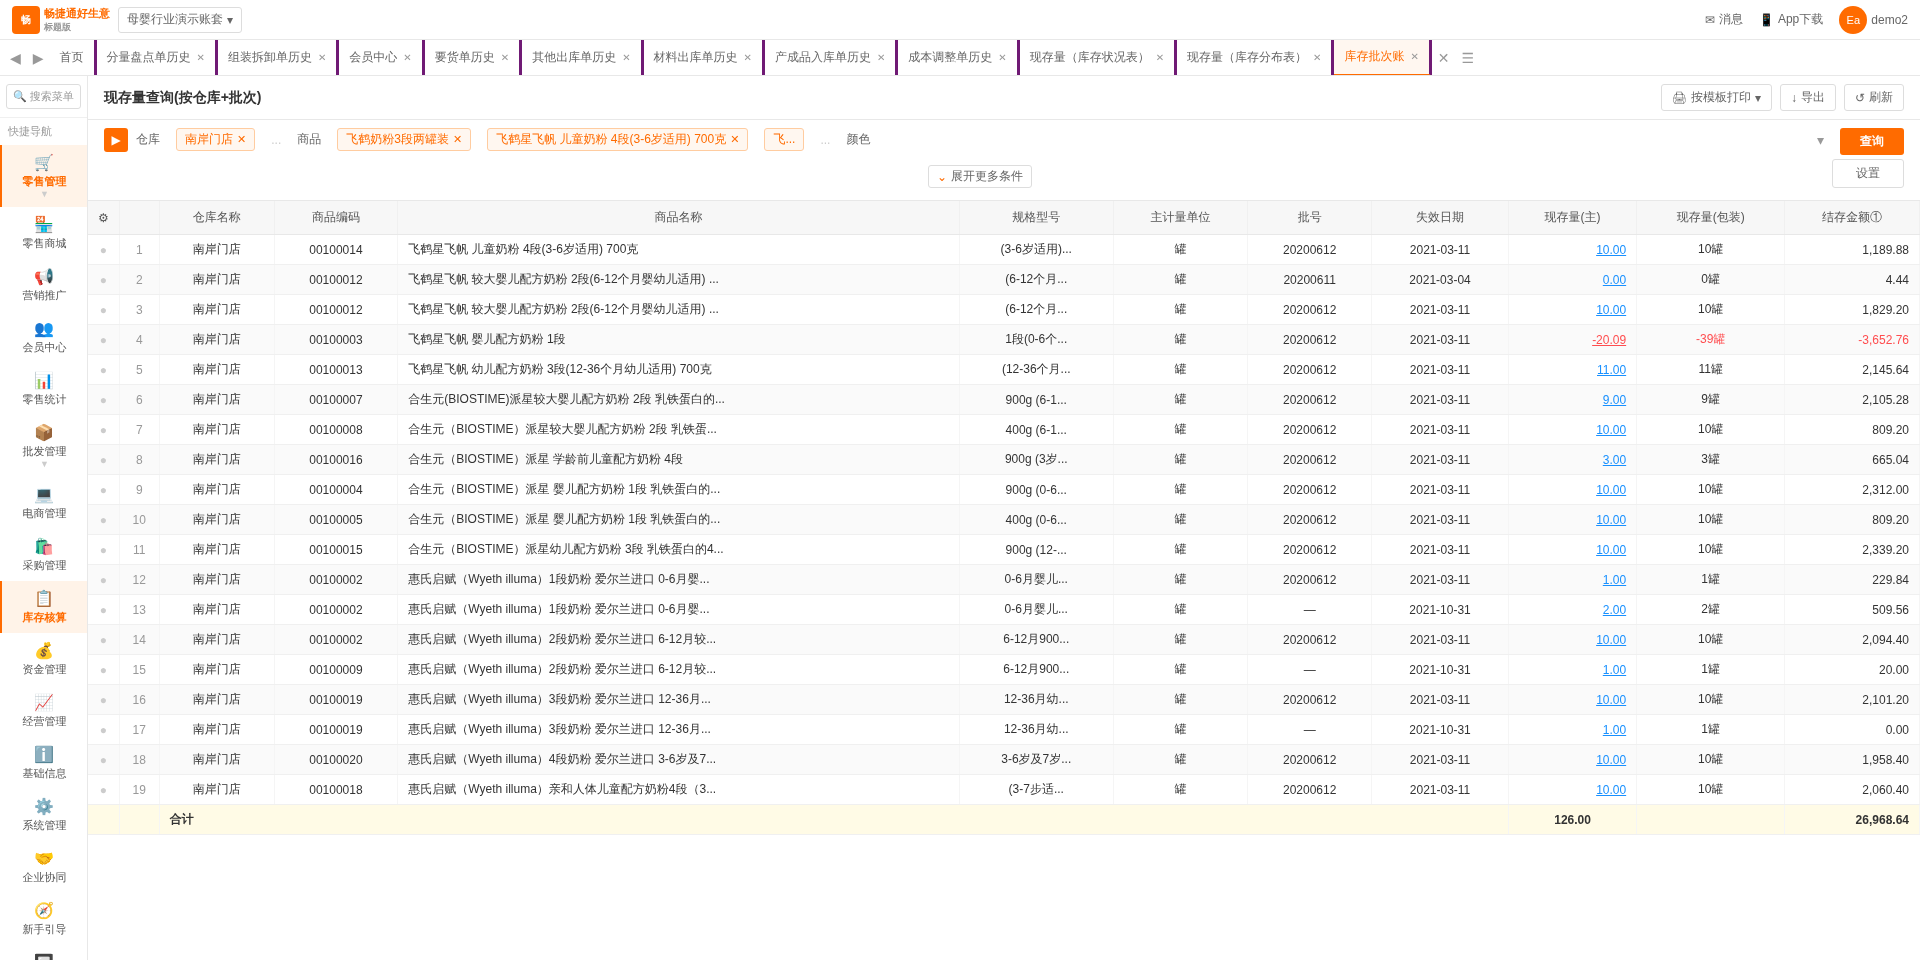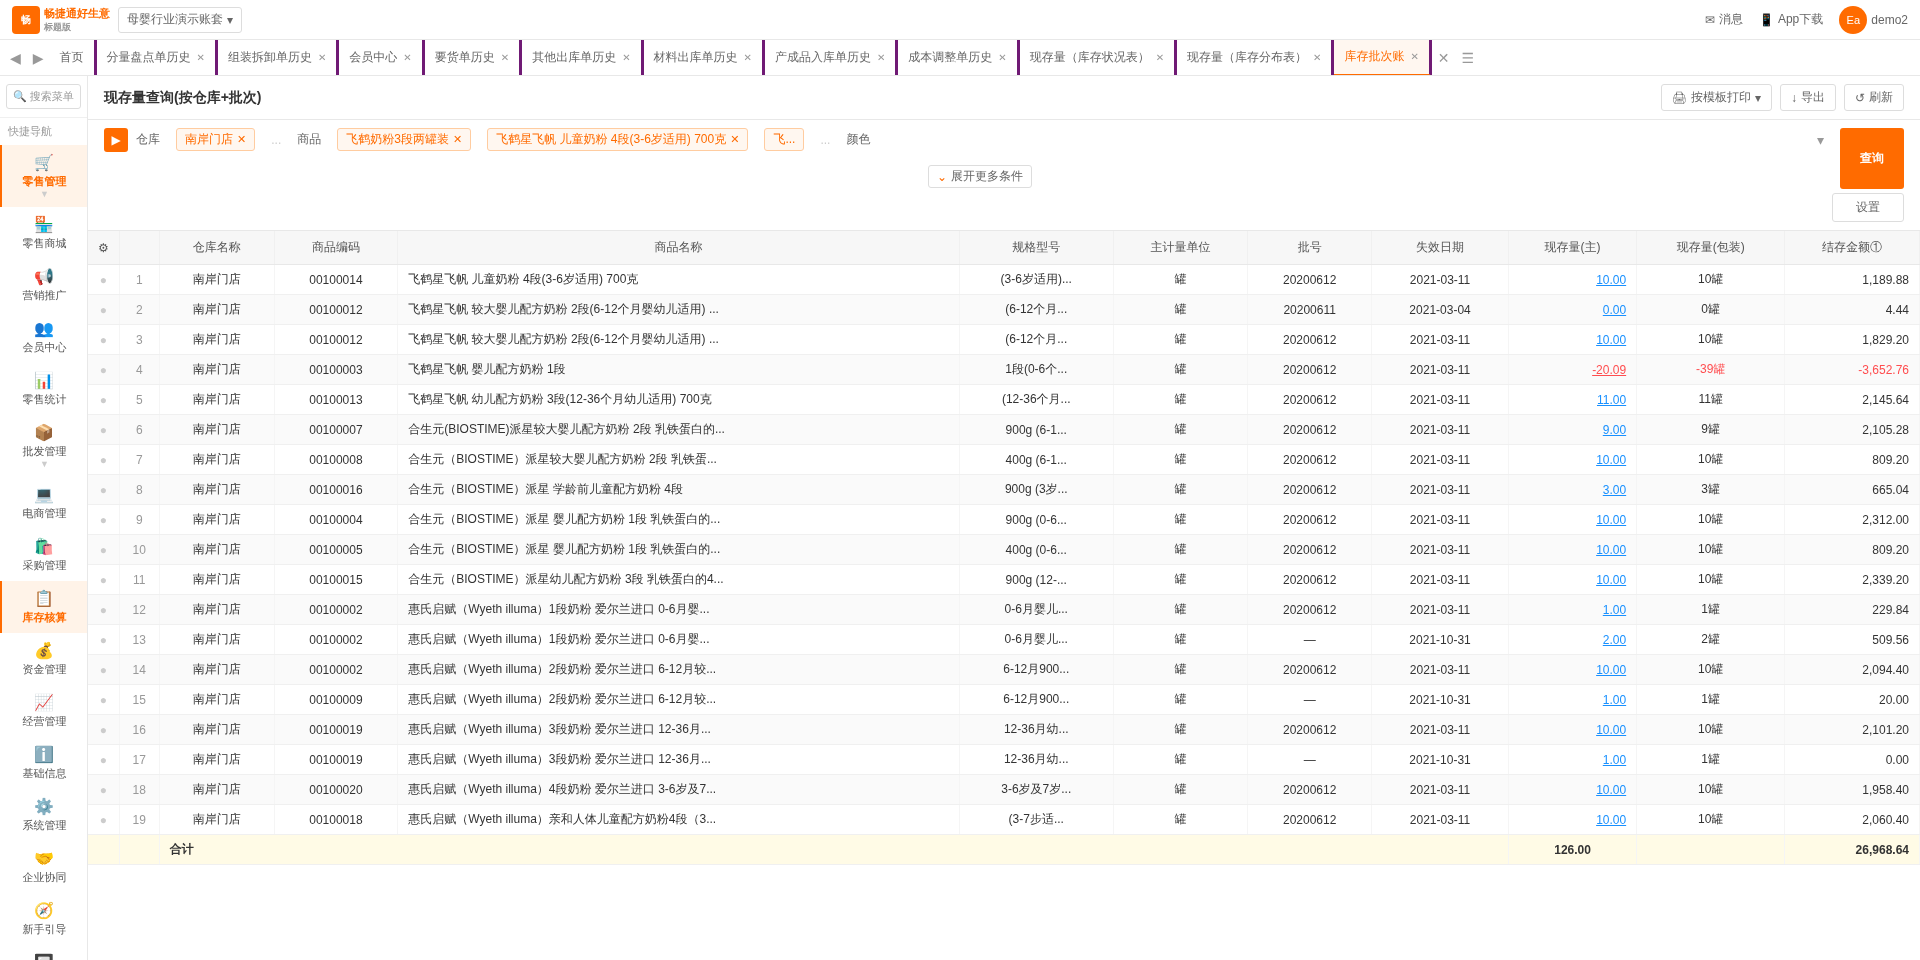--- a/index.html
+++ b/index.html
@@ -77,21 +77,21 @@
     .filter-tag-close { color: #ff6b00; cursor: pointer; font-size: 11px; }
     .filter-expand-btn {
       display: flex; align-items: center; gap: 4px;
       color: #666; cursor: pointer; font-size: 12px;
       border: 1px solid #ddd; border-radius: 3px; padding: 2px 8px;
       margin-top: 6px; width: fit-content;
     }
     .expand-row { display: flex; justify-content: center; padding: 4px 0; }
     .btn-query {
       background: #ff6b00; color: #fff; border: none; border-radius: 3px;
-      padding: 22px 20px; font-size: 12px; cursor: pointer; font-weight: bold; margin-left: 8px;
+      padding: 5px 20px; font-size: 12px; cursor: pointer; font-weight: bold; margin-left: 8px;
     }
     .btn-setting {
       background: #fff; color: #666; border: 1px solid #ddd; border-radius: 3px;
       padding: 5px 14px; font-size: 12px; cursor: pointer;
     }
     .filter-expand-arrow { color: #ff6b00; }
 
     
     .table-container { flex: 1; overflow: auto; background: #fff; margin: 0; }
     table { width: 100%; border-collapse: collapse; font-size: 12px; }

